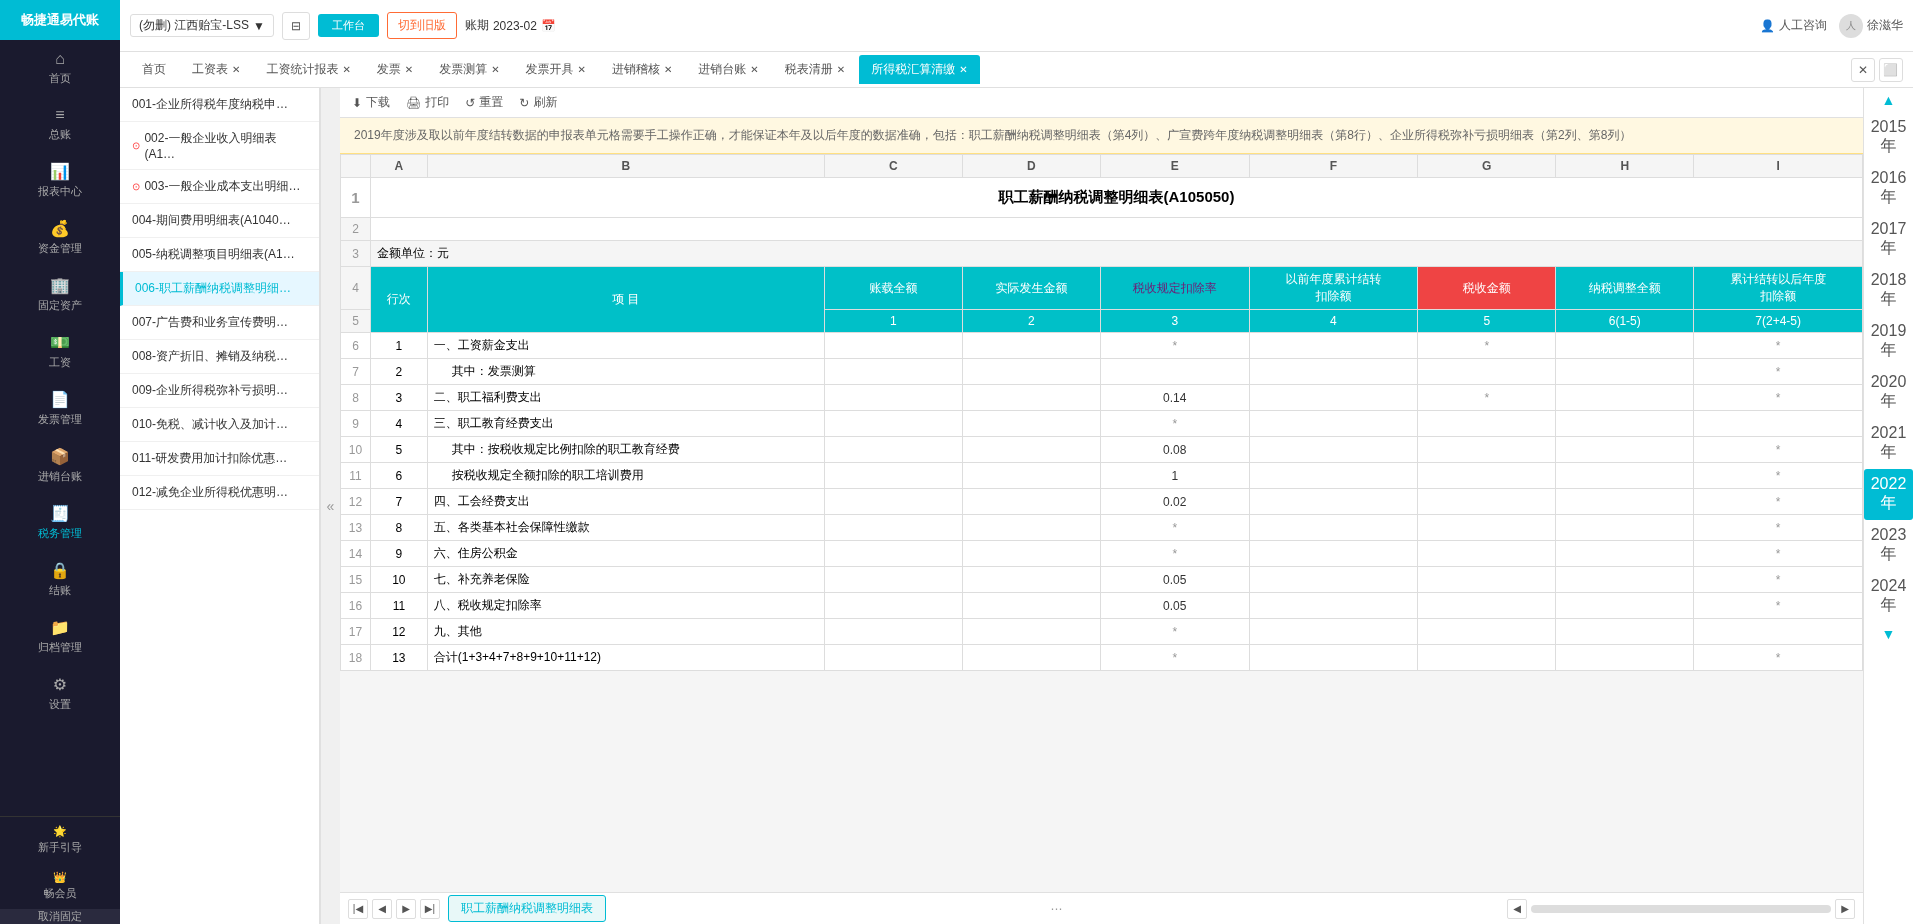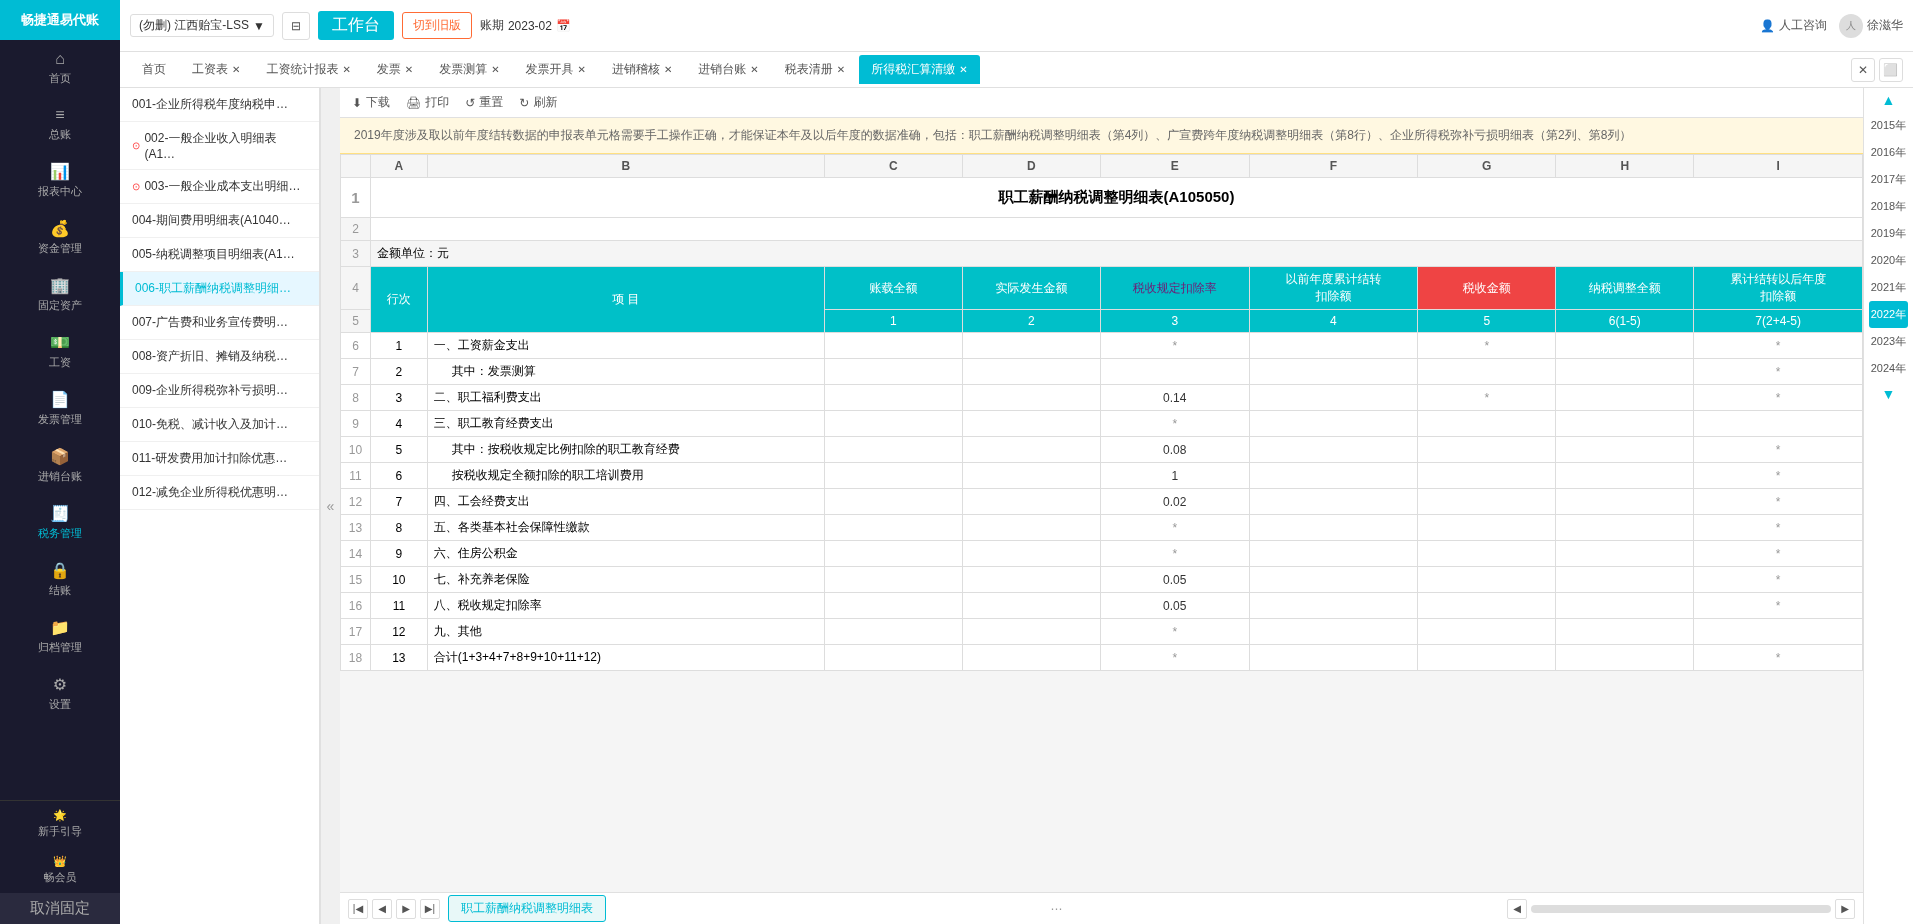--- a/index.html
+++ b/index.html
@@ -6,30 +6,30 @@
     body { font-family: 'Microsoft YaHei', Arial, sans-serif; font-size: 12px; background: #f0f2f5; display: flex; height: 924px; overflow: hidden; }
 
     
     .sidebar { width: 120px; background: #1a1a2e; color: #ccc; display: flex; flex-direction: column; flex-shrink: 0; height: 100%; }
     .sidebar-logo { background: #00bcd4; color: white; text-align: center; padding: 10px 5px; font-size: 13px; font-weight: bold; height: 40px; display: flex; align-items: center; justify-content: center; }
     .sidebar-item { display: flex; flex-direction: column; align-items: center; padding: 10px 5px; cursor: pointer; color: #aaa; font-size: 11px; gap: 3px; }
     .sidebar-item.active { color: #00bcd4; }
     .sidebar-item .icon { font-size: 16px; }
     .sidebar-bottom { margin-top: auto; border-top: 1px solid #333; }
     .sidebar-bottom-item { display: flex; flex-direction: column; align-items: center; padding: 8px 5px; cursor: pointer; color: #aaa; font-size: 11px; gap: 2px; }
-    .sidebar-cancel { background: #2a2a3e; color: #aaa; text-align: center; padding: 6px; font-size: 15px; cursor: pointer; }
+    .sidebar-cancel { background: #2a2a3e; color: #aaa; text-align: center; font-size: 11px; cursor: pointer; }
 
     
     .main { flex: 1; display: flex; flex-direction: column; overflow: hidden; }
 
     
     .topbar { background: white; height: 52px; display: flex; align-items: center; padding: 0 10px; border-bottom: 1px solid #e0e0e0; gap: 8px; }
     .topbar-company { display: flex; align-items: center; gap: 4px; font-size: 12px; color: #333; border: 1px solid #ddd; padding: 2px 8px; border-radius: 3px; cursor: pointer; }
     .topbar-icon-btn { width: 28px; height: 28px; display: flex; align-items: center; justify-content: center; border: 1px solid #ddd; border-radius: 3px; cursor: pointer; color: #555; }
-    .topbar-workbench { background: #00bcd4; color: white; padding: 4px 14px; border-radius: 3px; font-size: 16px; cursor: pointer; }
+    .topbar-workbench { background: #00bcd4; color: white; padding: 4px 14px; border-radius: 3px; font-size: 11px; cursor: pointer; }
     .topbar-switch { border: 1px solid #ff6b35; color: #ff6b35; padding: 4px 10px; border-radius: 3px; font-size: 12px; cursor: pointer; }
     .topbar-period { display: flex; align-items: center; gap: 4px; font-size: 12px; color: #333; }
     .topbar-right { margin-left: auto; display: flex; align-items: center; gap: 12px; font-size: 12px; color: #555; }
     .topbar-right-item { display: flex; align-items: center; gap: 4px; cursor: pointer; }
     .topbar-avatar { width: 24px; height: 24px; background: #ddd; border-radius: 50%; display: flex; align-items: center; justify-content: center; color: #888; font-size: 10px; }
 
     
     .tabs { background: white; display: flex; align-items: center; border-bottom: 1px solid #e0e0e0; padding: 0 10px; height: 36px; gap: 2px; overflow: hidden; }
     .tab { padding: 6px 12px; font-size: 12px; color: #555; cursor: pointer; border-radius: 3px 3px 0 0; white-space: nowrap; display: flex; align-items: center; gap: 4px; }
     .tab.active { background: #00bcd4; color: white; }
@@ -42,21 +42,21 @@
 
     
     .left-panel { width: 200px; background: white; border-right: 1px solid #e0e0e0; overflow-y: auto; flex-shrink: 0; }
     .left-panel-item { padding: 8px 12px; font-size: 12px; color: #333; cursor: pointer; border-bottom: 1px solid #f0f0f0; display: flex; align-items: center; gap: 4px; }
     .left-panel-item.active { background: #e6f7ff; color: #00bcd4; border-left: 3px solid #00bcd4; }
     .left-panel-item .error-icon { color: #f44; font-size: 10px; }
 
     
     .year-panel { width: 50px; background: white; border-left: 1px solid #e0e0e0; display: flex; flex-direction: column; align-items: center; overflow: hidden; }
     .year-nav { width: 100%; text-align: center; padding: 4px; cursor: pointer; color: #00bcd4; font-size: 14px; background: white; }
-    .year-item { width: 100%; text-align: center; padding: 6px 2px; font-size: 11px; color: #555; cursor: pointer; }
+    .year-item { width: 100%; text-align: center; padding: 6px 2px; font-size: 16px; color: #555; cursor: pointer; }
     .year-item.active { background: #00bcd4; color: white; border-radius: 3px; }
 
     
     .sheet-area { flex: 1; display: flex; flex-direction: column; overflow: hidden; }
     .sheet-toolbar { background: white; padding: 6px 12px; display: flex; align-items: center; gap: 16px; border-bottom: 1px solid #e0e0e0; }
     .sheet-toolbar-btn { display: flex; align-items: center; gap: 4px; font-size: 12px; color: #555; cursor: pointer; }
     .warning-bar { background: #fff8e1; padding: 8px 14px; font-size: 12px; color: #666; border-bottom: 1px solid #ffe082; line-height: 1.6; }
 
     .sheet-container { flex: 1; overflow: auto; position: relative; }
     .sheet-table { border-collapse: collapse; font-size: 12px; width: 100%; }

